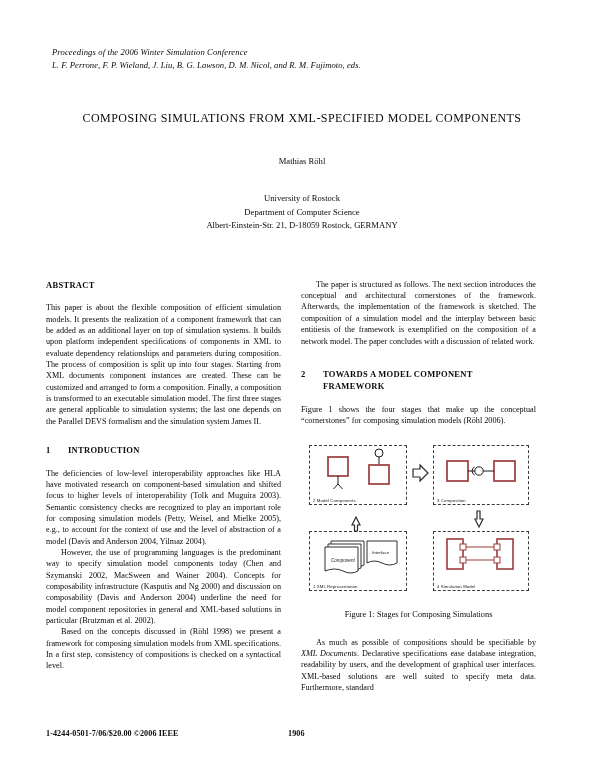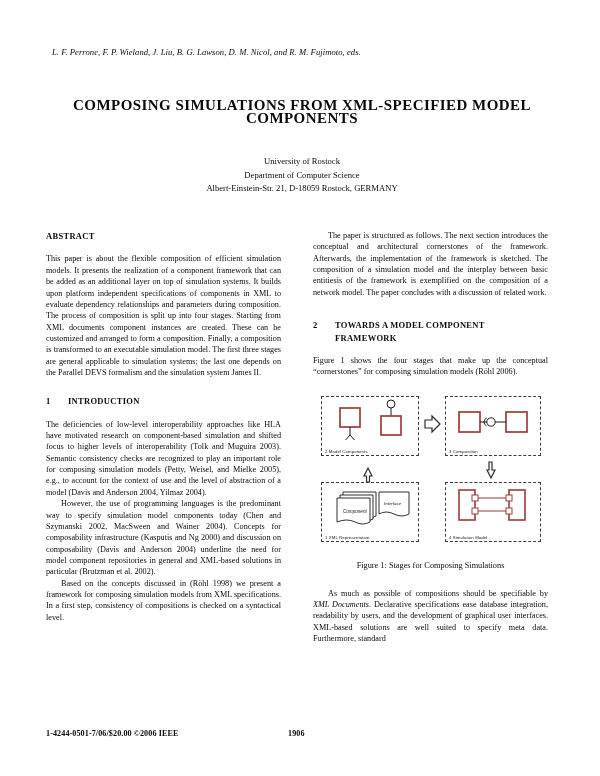--- a/index.html
+++ b/index.html
@@ -28,22 +28,22 @@
     font-size: 8.6px;
     line-height: 13.2px;
     letter-spacing: 0.12px;
     margin: 0 0 0 6px;
   }
   .proc-header .l2 { letter-spacing: 0.05px; }
 
   
   .paper-title {
     text-align: center;
-    font-weight: bold;
-    font-size: 15px;
+    font-weight: normal;
+    font-size: 12px;
     letter-spacing: 0.45px;
     margin: 40px 0 0 0;
     line-height: 13px;
   }
 
   
   .authors {
     text-align: center;
     font-size: 8.6px;
     line-height: 13.6px;
@@ -52,22 +52,22 @@
   .affiliation {
     text-align: center;
     font-size: 8.6px;
     line-height: 13.6px;
     margin: 23px 0 0 0;
   }
 
   
   .columns {
     display: flex;
-    gap: 32px;
-    margin-top: 34px;
+    gap: 20px;
+    margin-top: 46px;
   }
   .col {
     width: 235px;
     flex: 0 0 235px;
   }
   .col.right { position: relative; }
 
   h2.sec-head {
     font-weight: bold;
     font-size: 8.5px;
@@ -152,26 +152,28 @@
     left: 242px;
     top: 0;
   }
 </style>
 </head>
 <body>
 
 <div class="page">
 
   <div class="proc-header">
+    <div class="l1">Proceedings of the 2006 Winter Simulation Conference</div>
     <div class="l2">L. F. Perrone, F. P. Wieland, J. Liu, B. G. Lawson, D. M. Nicol, and R. M. Fujimoto, eds.</div>
   </div>
 
   <div class="paper-title">COMPOSING SIMULATIONS FROM XML-SPECIFIED MODEL COMPONENTS</div>
 
   <div class="authors">
+    <div>Mathias Röhl</div>
   </div>
 
   <div class="affiliation">
     <div>University of Rostock</div>
     <div>Department of Computer Science</div>
     <div>Albert-Einstein-Str. 21, D-18059 Rostock, GERMANY</div>
   </div>
 
   <div class="columns">
 

